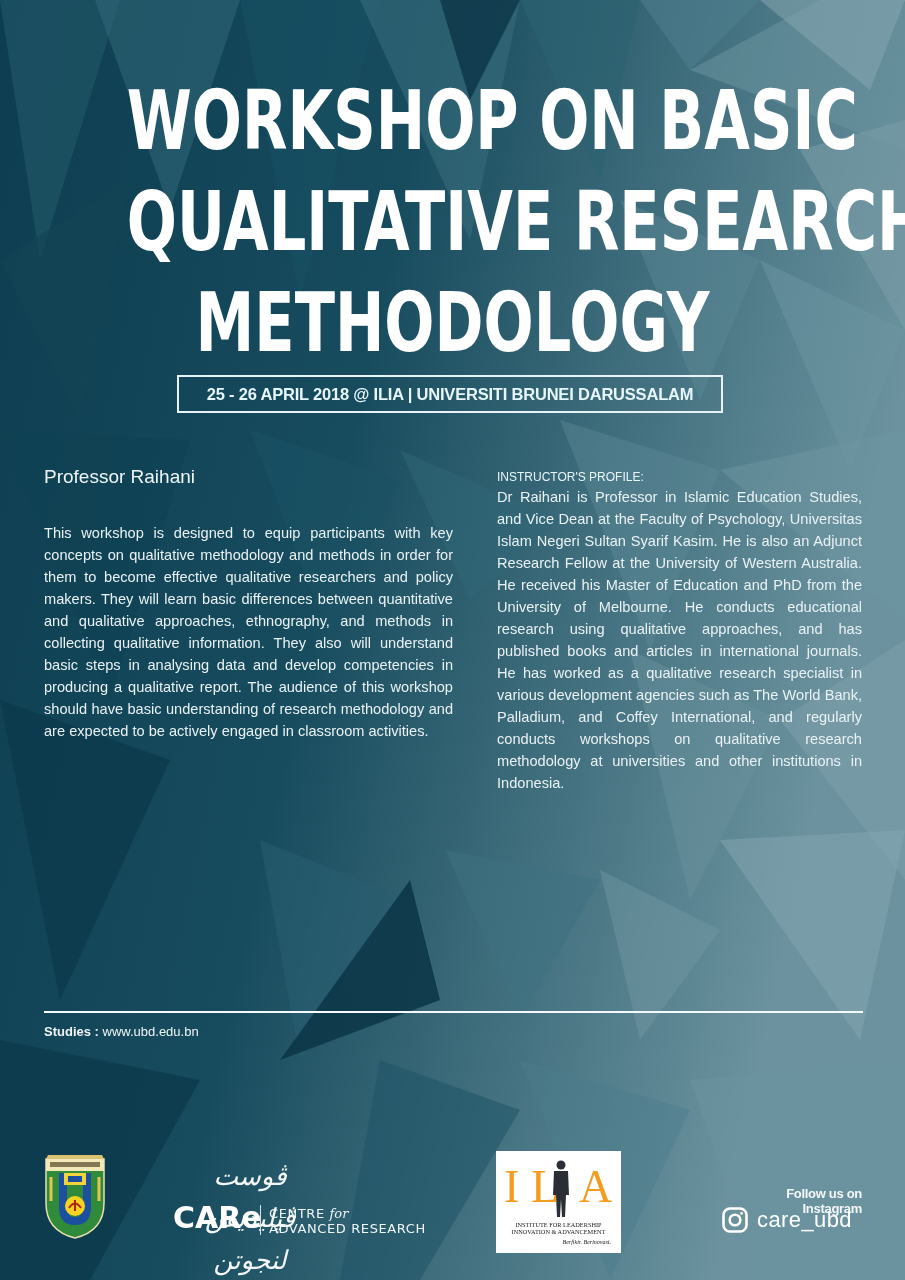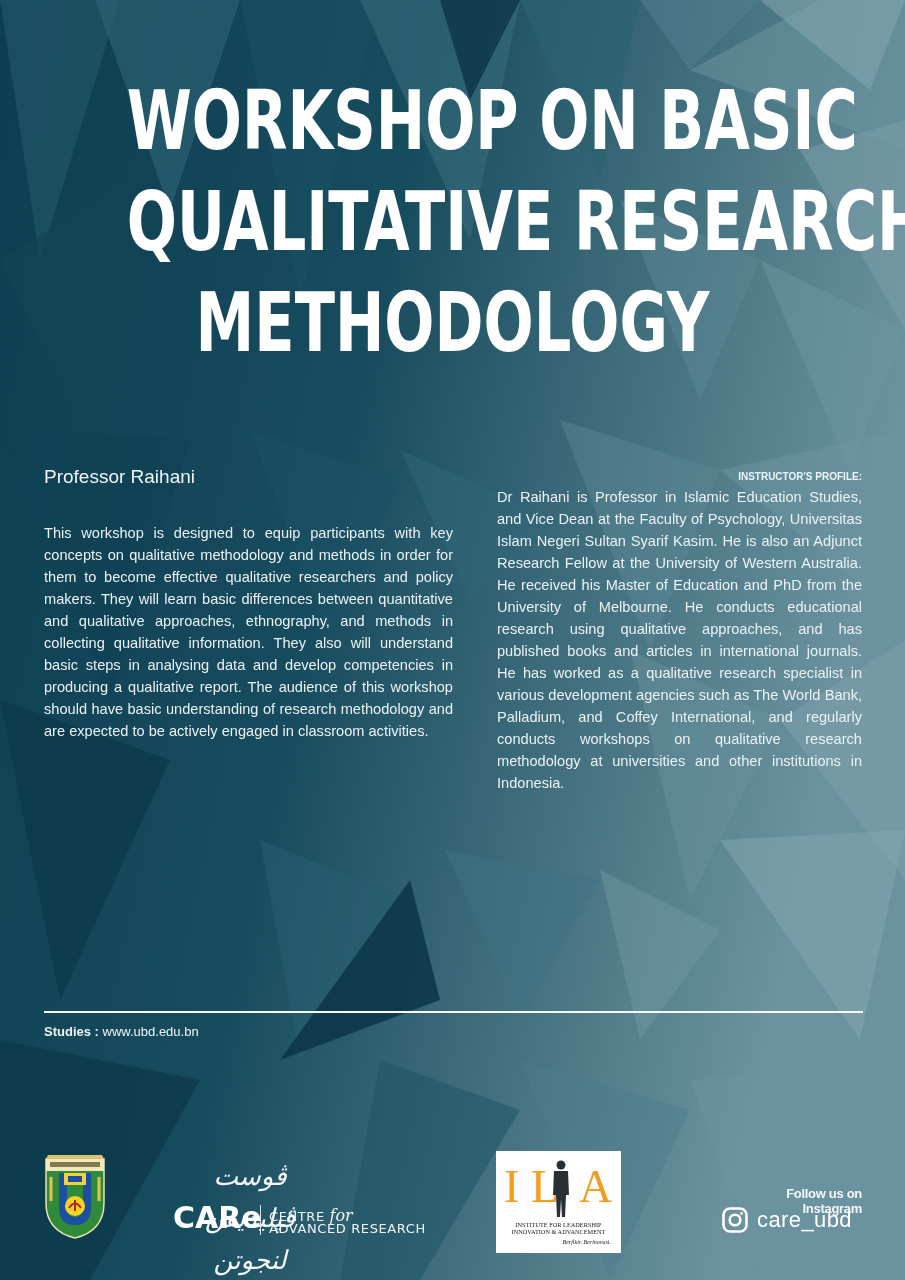--- a/index.html
+++ b/index.html
@@ -42,21 +42,21 @@
   .left-col { position: absolute; left: 44px; top: 465px; width: 409px; }
   .instructor-label { font-weight: bold; font-size: 19px; line-height: 22px; color: #f0f6f8; }
   .instructor-name { font-size: 19px; line-height: 24px; color: #f0f6f8; margin-top: 0px; }
   .para {
     font-size: 14.6px; line-height: 22px; color: #eaf2f4; text-align: justify;
     margin: 0;
   }
   .left-col .para { margin-top: 33px; }
 
   .right-col { position: absolute; left: 497px; top: 468px; width: 365px; }
-  .profile-label { font-weight: bold; font-size: 10px; line-height: 18px; color: #e9f6fa; text-align: right; }
+  .profile-label { font-weight: normal; font-size: 12px; line-height: 18px; color: #e9f6fa; }
 
   .divider { position: absolute; left: 44px; top: 1011px; width: 819px; height: 2px; background: #f5f9fa; }
   .website { position: absolute; left: 44px; top: 1024px; font-size: 13px; color: #eef4f6; }
   .website b { font-weight: bold; }
 
   .logo-ubd { position: absolute; left: 42px; top: 1151px; width: 66px; height: 88px; }
   .logo-care { position: absolute; left: 165px; top: 1155px; width: 265px; height: 85px; }
   .care-arabic {
     position: absolute; left: 0; top: 0; width: 170px; height: 42px;
     font-family: "DejaVu Serif", serif; font-style: italic; font-size: 26px; line-height: 42px;
@@ -66,21 +66,21 @@
     position: absolute; left: 8px; top: 46px;
     font-family: "DejaVu Sans", sans-serif; font-weight: bold; font-size: 30px; line-height: 34px;
     color: #ffffff; letter-spacing: 0px;
   }
   .care-sep { position: absolute; left: 95px; top: 50px; width: 1px; height: 30px; background: #d6e2e6; }
   .care-text1, .care-text2 {
     position: absolute; left: 104px;
     font-family: "DejaVu Sans", sans-serif; font-size: 13px; color: #f0f5f6; letter-spacing: 0.6px; white-space: nowrap;
   }
   .care-text1 { top: 51px; }
-  .care-text1 i { font-family: "DejaVu Serif", serif; font-style: italic; font-size: 16px; letter-spacing: 0; }
+  .care-text1 i { font-family: "DejaVu Serif", serif; font-style: italic; font-size: 13px; letter-spacing: 0; }
   .care-text2 { top: 66px; }
 
   .logo-ilia {
     position: absolute; left: 496px; top: 1151px; width: 125px; height: 102px;
     background: #ffffff;
   }
   .ilia-letters {
     position: absolute; left: 8px; top: 12px; width: 110px; height: 48px;
     font-family: "Liberation Serif", serif; font-size: 46px; line-height: 48px; color: #f39c1f;
     white-space: nowrap; letter-spacing: 0px;
@@ -153,20 +153,23 @@
   </svg>
 </div>
 
 <div class="content">
   <div class="title">
     <div>WORKSHOP ON BASIC</div>
     <div>QUALITATIVE RESEARCH</div>
     <div>METHODOLOGY</div>
   </div>
 
+  <div class="date-box">
+    <span>25 - 26 APRIL 2018  @  ILIA  |  UNIVERSITI BRUNEI DARUSSALAM</span>
+  </div>
 
   <div class="left-col">
     <div class="instructor-name">Professor Raihani</div>
     <p class="para">This workshop is designed to equip participants with key concepts on qualitative methodology and methods in order for them to become effective qualitative researchers and policy makers. They will learn basic differences between quantitative and qualitative approaches, ethnography, and methods in collecting qualitative information. They also will understand basic steps in analysing data and develop competencies in producing a qualitative report. The audience of this workshop should have basic understanding of research methodology and are expected to be actively engaged in classroom activities.</p>
   </div>
 
   <div class="right-col">
     <div class="profile-label">INSTRUCTOR'S PROFILE:</div>
     <p class="para">Dr Raihani is Professor in Islamic Education Studies, and Vice Dean at the Faculty of Psychology, Universitas Islam Negeri Sultan Syarif Kasim. He is also an Adjunct Research Fellow at the University of Western Australia. He received his Master of Education and PhD from the University of Melbourne. He conducts educational research using qualitative approaches, and has published books and articles in international journals. He has worked as a qualitative research specialist in various development agencies such as The World Bank, Palladium, and Coffey International, and regularly conducts workshops on qualitative research methodology at universities and other institutions in Indonesia.</p>
   </div>

